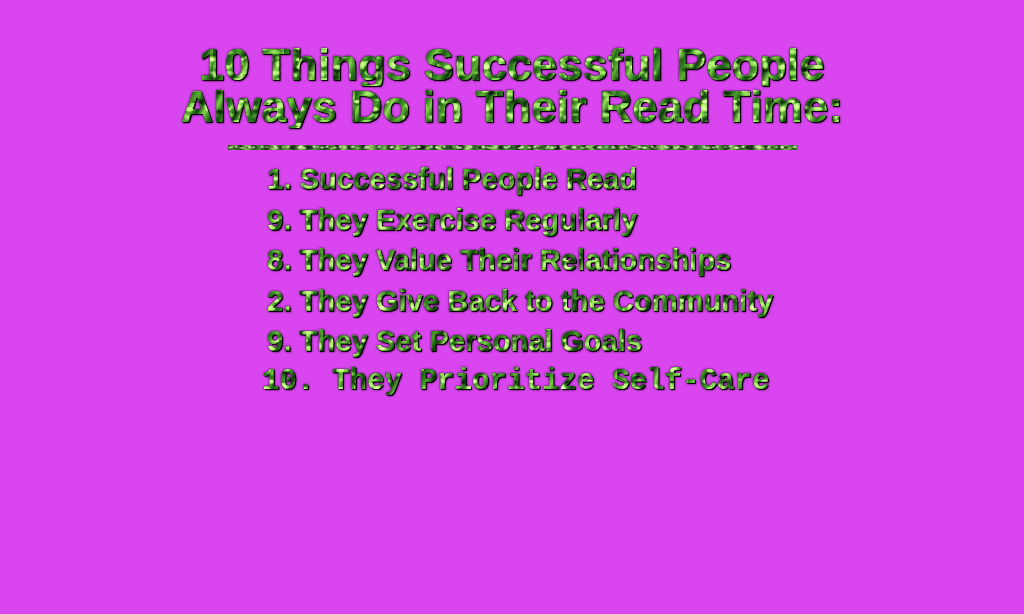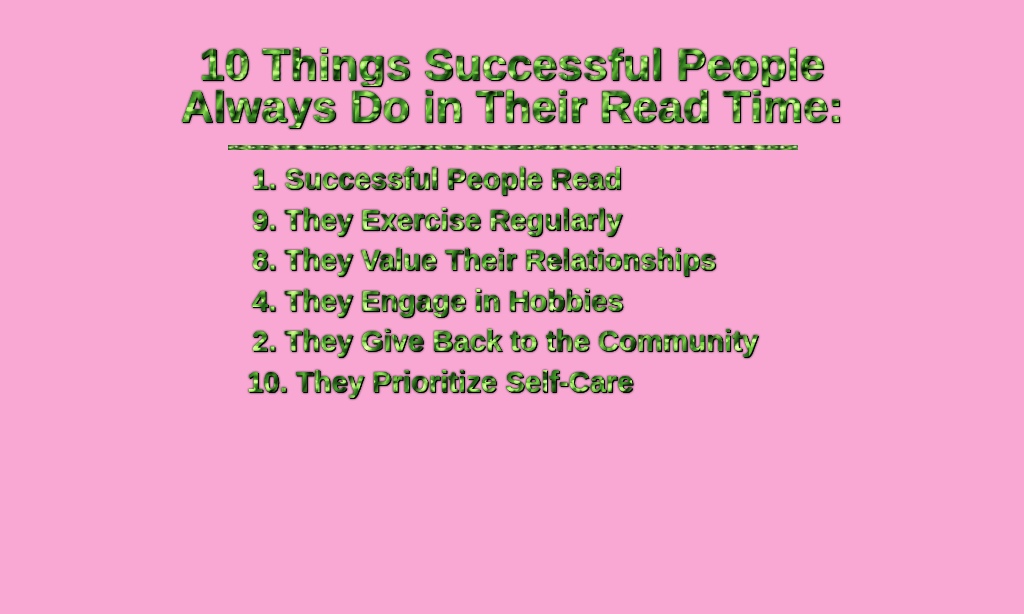--- a/index.html
+++ b/index.html
@@ -6,21 +6,21 @@
   html, body {
     margin: 0;
     padding: 0;
     background: #000000;
   }
 
   #canvas {
     position: relative;
     width: 1024px;
     height: 614px;
-    background: #f9a8d4;
+    background: #d946ef;
     overflow: hidden;
     font-family: "Liberation Sans", "DejaVu Sans", sans-serif;
     -webkit-font-smoothing: none;
   }
 
   
   
   .tex {
     display: inline-block;
     position: relative;
@@ -108,36 +108,36 @@
       23px 5px, 17px 5px, 31px 5px, 13px 5px, 27px 5px,
       19px 5px, 29px 5px, 97px 5px;
     background-blend-mode:
       screen, screen, screen, screen, screen, multiply, multiply, normal;
     opacity: 0.92;
   }
 
   
   #list {
     position: absolute;
-    left: 252px;
+    left: 267px;
     top: 163px;
     width: 700px;
   }
   .list-item {
     display: block;
     height: 40.5px;
     line-height: 32px;
     white-space: nowrap;
   }
   .item-text {
     font-size: 29px;
     font-weight: bold;
     letter-spacing: 0.1px;
   }
-  .list-item.wide .item-text { margin-left: -5px; }
+  .list-item.wide .item-text { margin-left: -5px; font-family: Liberation Mono, monospace; }
 </style>
 </head>
 <body>
 
 <div id="canvas">
 
   <div id="title-block">
     <span class="title-line tex">10 Things Successful People</span>
     <span class="title-line tex">Always Do in Their Read Time:</span>
   </div>
@@ -148,23 +148,23 @@
     <div class="list-item">
       <span class="item-text tex">1. Successful People Read</span>
     </div>
     <div class="list-item">
       <span class="item-text tex">9. They Exercise Regularly</span>
     </div>
     <div class="list-item">
       <span class="item-text tex">8. They Value Their Relationships</span>
     </div>
     <div class="list-item">
-      <span class="item-text tex">4. They Engage in Hobbies</span>
+      <span class="item-text tex">2. They Give Back to the Community</span>
     </div>
     <div class="list-item">
-      <span class="item-text tex">2. They Give Back to the Community</span>
+      <span class="item-text tex">9. They Set Personal Goals</span>
     </div>
     <div class="list-item wide">
       <span class="item-text tex">10. They Prioritize Self-Care</span>
     </div>
   </div>
 
 </div>
 
 </body></html>

